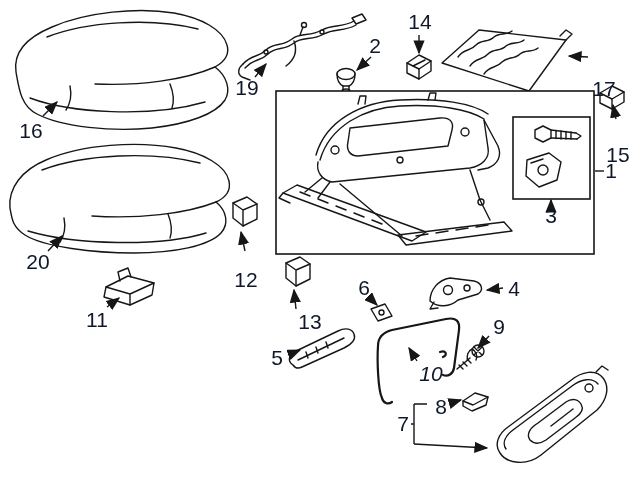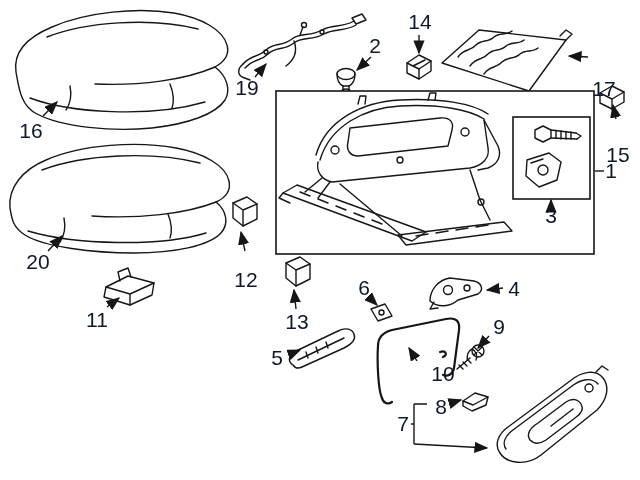--- a/index.html
+++ b/index.html
@@ -215,22 +215,22 @@
 <div class="lbl" style="left:38px;  top:262px;">20</div>
 <div class="lbl" style="left:247px; top:88px;">19</div>
 <div class="lbl" style="left:375px; top:46px;">2</div>
 <div class="lbl" style="left:420px; top:22px;">14</div>
 <div class="lbl" style="left:604px; top:58px;margin-top:31px;">17</div>
 <div class="lbl" style="left:618px; top:133px;margin-top:22px;">15</div>
 <div class="lbl" style="left:611px; top:171px;">1</div>
 <div class="lbl" style="left:551px; top:216px;">3</div>
 <div class="lbl" style="left:246px; top:280px;">12</div>
 <div class="lbl" style="left:97px;  top:320px;">11</div>
-<div class="lbl" style="left:297px; top:322px;">13</div>
+<div class="lbl" style="left:310px; top:322px;">13</div>
 <div class="lbl" style="left:364px; top:288px;">6</div>
 <div class="lbl" style="left:514px; top:289px;">4</div>
 <div class="lbl" style="left:277px; top:358px;">5</div>
-<div class="lbl" style="left:443px; top:374px;">10</div>
+<div class="lbl" style="left:431px; top:374px;font-style:italic;">10</div>
 <div class="lbl" style="left:499px; top:327px;">9</div>
 <div class="lbl" style="left:441px; top:407px;">8</div>
 <div class="lbl" style="left:403px; top:424px;">7</div>
 
 </div>
 
 </body></html>

